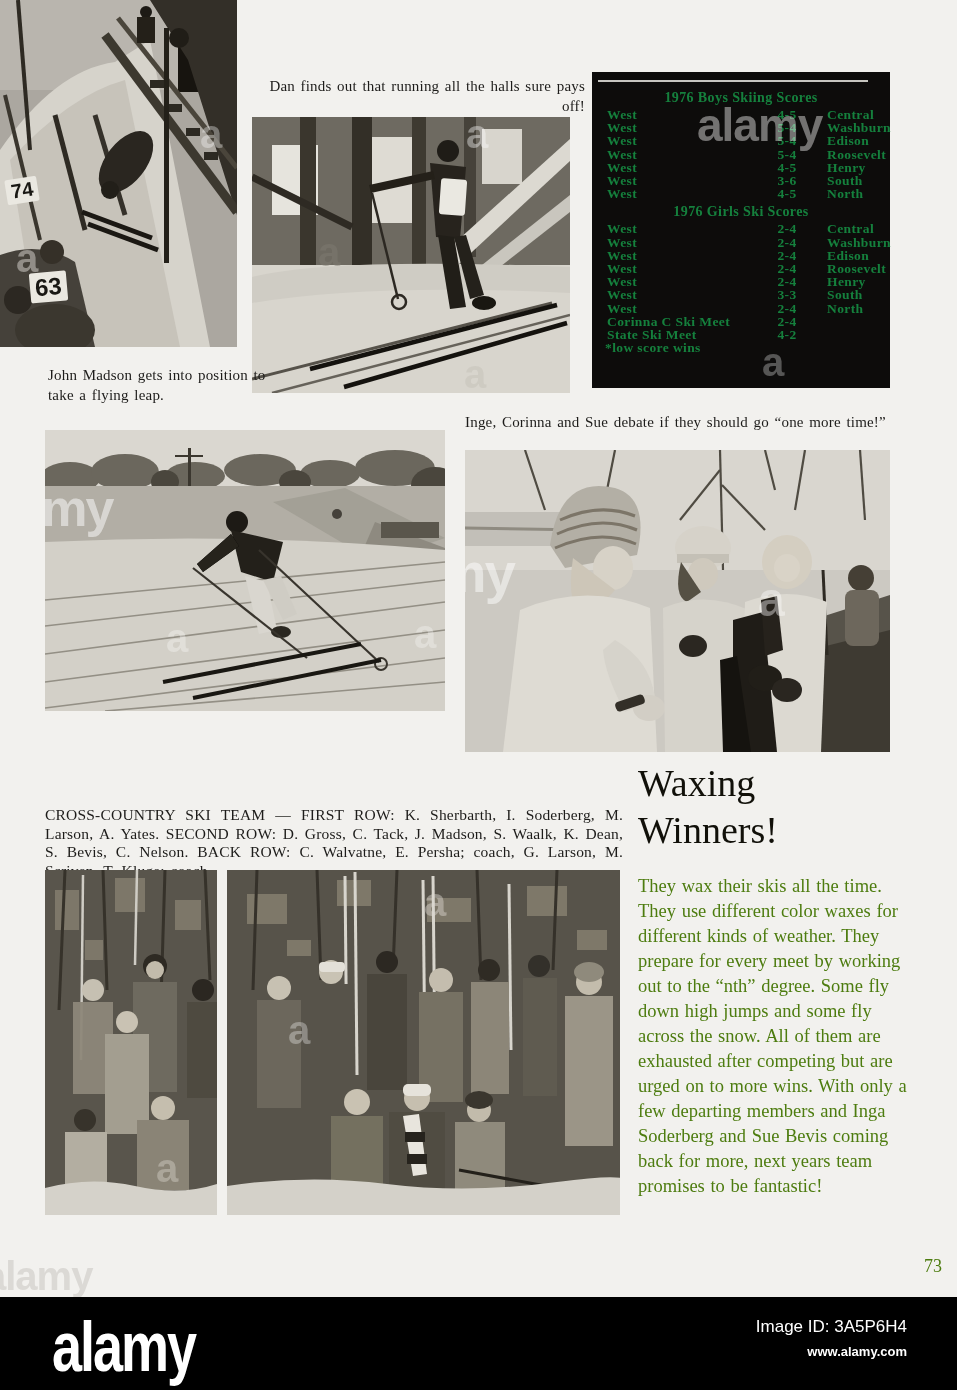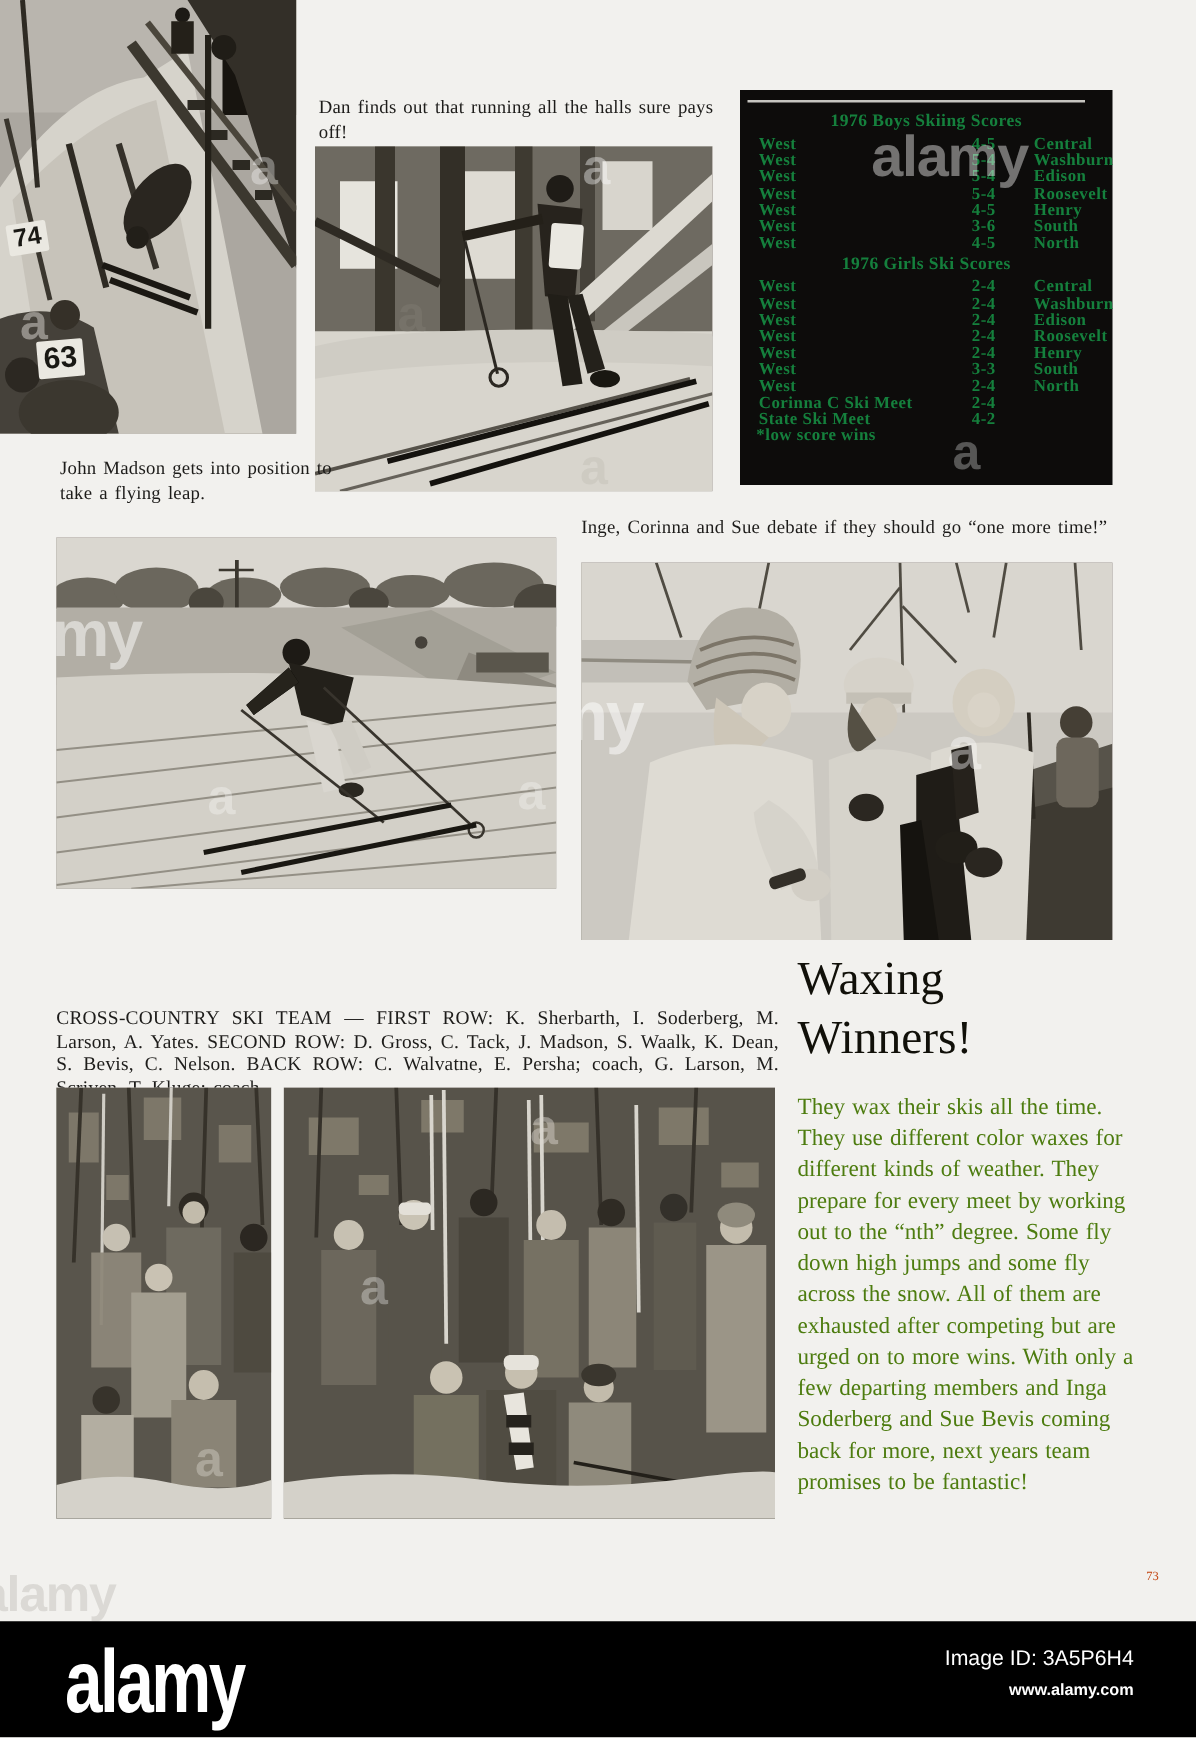--- a/index.html
+++ b/index.html
@@ -15,21 +15,21 @@
   #scoreboard .topline{position:absolute;left:6px;right:22px;top:8px;height:2px;background:#e8e6e0;opacity:.85;}
   .sb-title{text-align:center;font-size:14px;line-height:15px;margin:4px 0 3px;}
   .sb-row{display:grid;grid-template-columns:150px 60px auto;padding-left:15px;font-size:13.5px;line-height:13.2px;}
   .sb-row .sc{text-align:center;}
   .sb-row .opp{padding-left:10px;}
   .sb-foot{padding-left:13px;font-size:13.5px;line-height:14px;}
   
   #headline{position:absolute;left:638px;top:760px;font-size:38px;line-height:47px;color:#111009;}
   #article-body{position:absolute;left:638px;top:874px;width:280px;font-size:18.5px;line-height:25px;
                 color:#4d7c0f;word-spacing:1px;}
-  #page-number{position:absolute;left:902px;top:1256px;width:40px;text-align:center;font-size:10px;color:#c2410c;}
+  #page-number{position:absolute;left:902px;top:1256px;width:40px;text-align:right;font-size:18px;color:#4d7c0f;}
   
   .bib{position:absolute;background:#eae8e1;color:#191814;font-family:"Liberation Sans",sans-serif;
        font-weight:700;padding:1px 5px;border-radius:2px;}
   
   .wm{position:absolute;font-family:"Liberation Sans",sans-serif;font-weight:700;pointer-events:none;}
   .wm-a{font-size:40px;}
   .clip{position:absolute;overflow:hidden;pointer-events:none;}
   
   #alamy-bar{position:absolute;left:0;top:1297px;width:957px;height:93px;background:#000;}
   #alamy-logo{position:absolute;left:52px;top:8px;color:#fff;font-family:"Liberation Sans",sans-serif;
@@ -82,21 +82,21 @@
 
       <path d="M0,255 Q40,240 75,262 L95,347 L0,347 Z" fill="#45413a"></path>
       <circle cx="52" cy="252" r="12" fill="#353028"></circle>
       <circle cx="18" cy="300" r="14" fill="#2c2822"></circle>
       <ellipse cx="55" cy="330" rx="40" ry="26" fill="#3b372f"></ellipse>
     </svg>
     <span class="bib" style="left:6px;top:178px;font-size:20px;transform:rotate(-9deg);">74</span>
     <span class="bib" style="left:30px;top:272px;font-size:24px;transform:rotate(-5deg);">63</span>
   </div>
 
-  <div class="cap" style="left:255px;top:76px;width:330px;">Dan finds out that running all the halls sure pays off!</div>
+  <div class="cap" style="left:255px;top:76px;width:330px;text-align:right;">Dan finds out that running all the halls sure pays off!</div>
 
   <div class="photo" style="left:252px;top:117px;width:318px;height:276px;">
     <svg width="318" height="276" viewBox="0 0 318 276">
       <rect width="318" height="276" fill="#d4d1c9"></rect>
 
       <rect width="318" height="152" fill="#6e6a61"></rect>
       <rect x="20" y="28" width="46" height="70" fill="#e6e4dd"></rect>
       <rect x="118" y="20" width="50" height="86" fill="#dedbd3"></rect>
       <rect x="230" y="12" width="40" height="55" fill="#d8d5cd"></rect>
       <rect x="48" y="0" width="16" height="152" fill="#3a362d"></rect>

